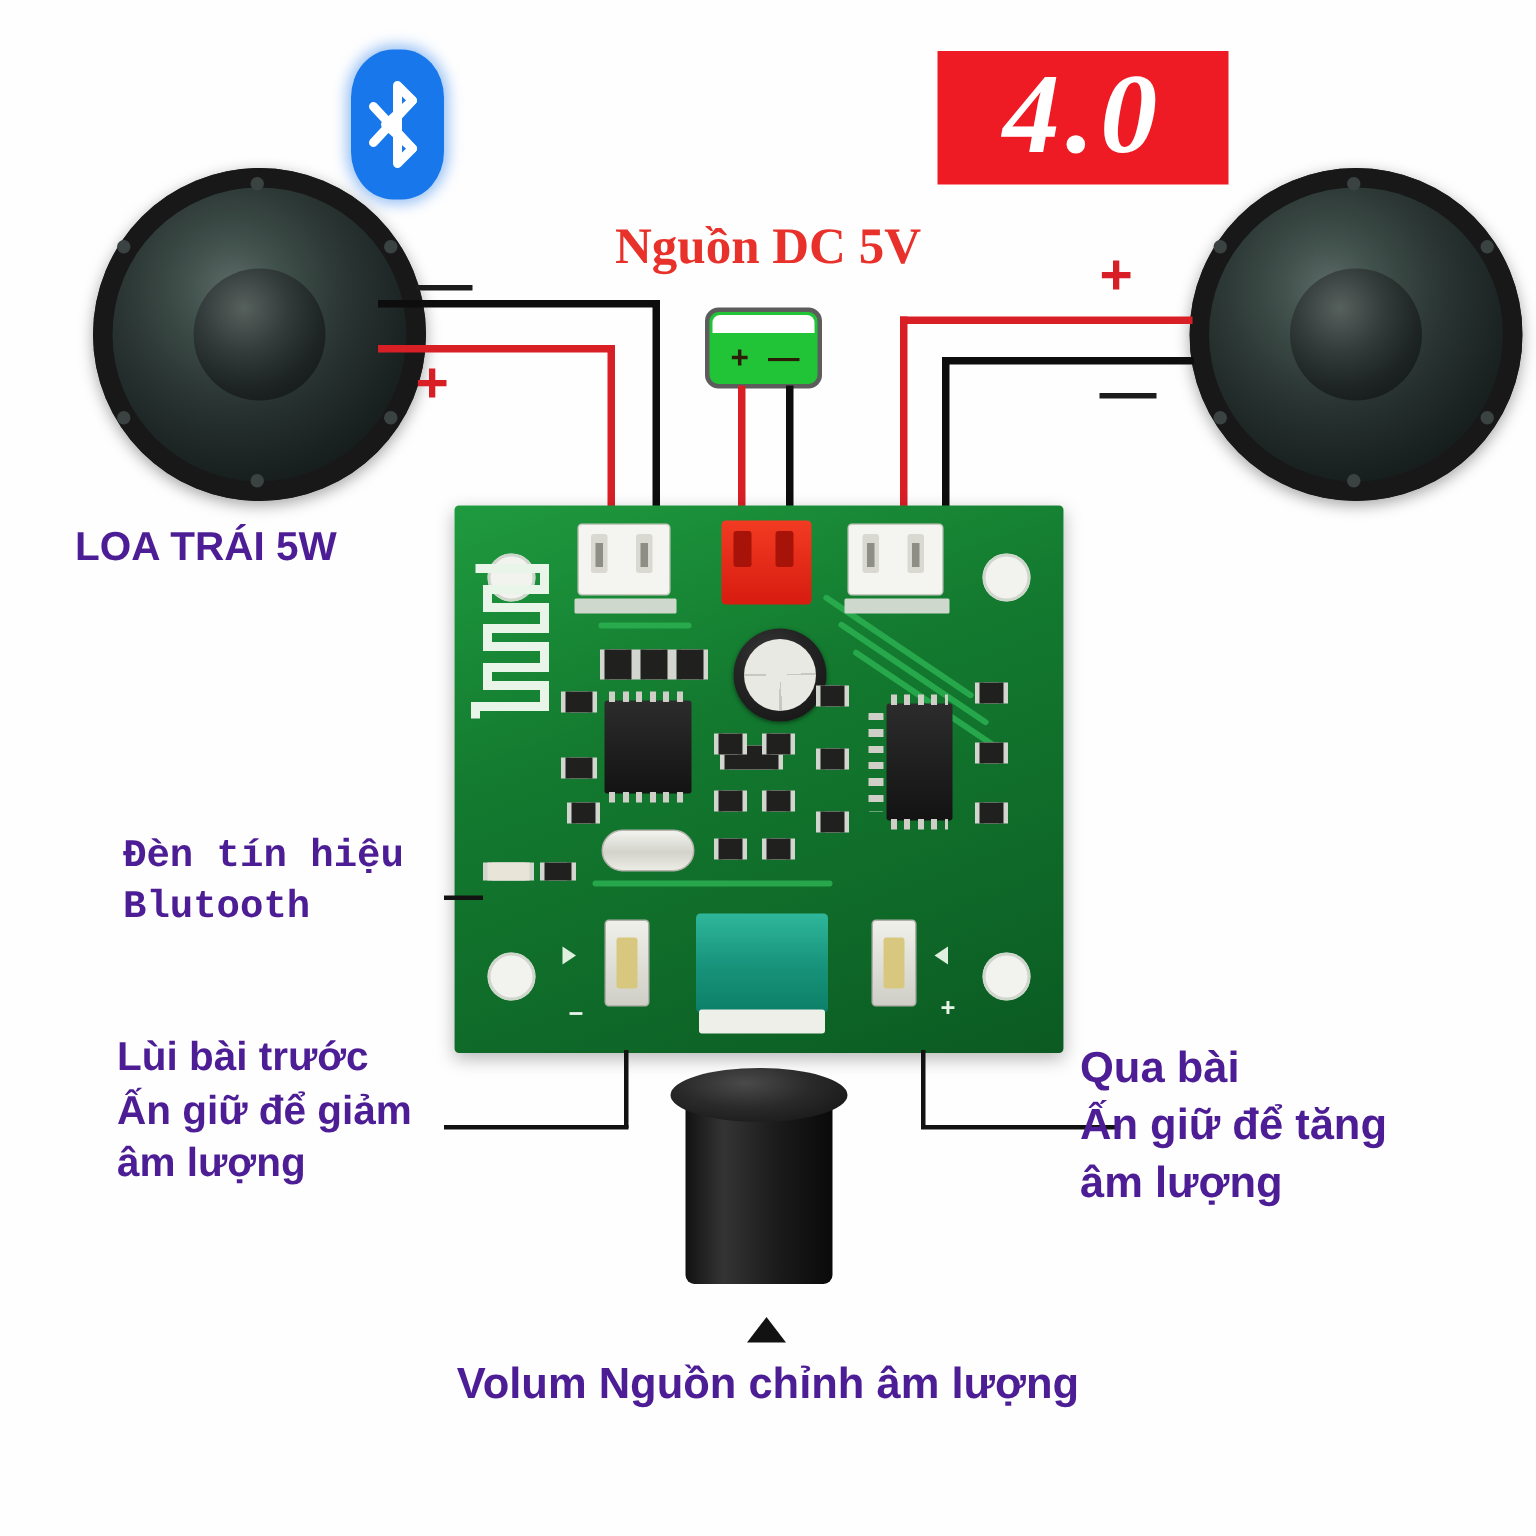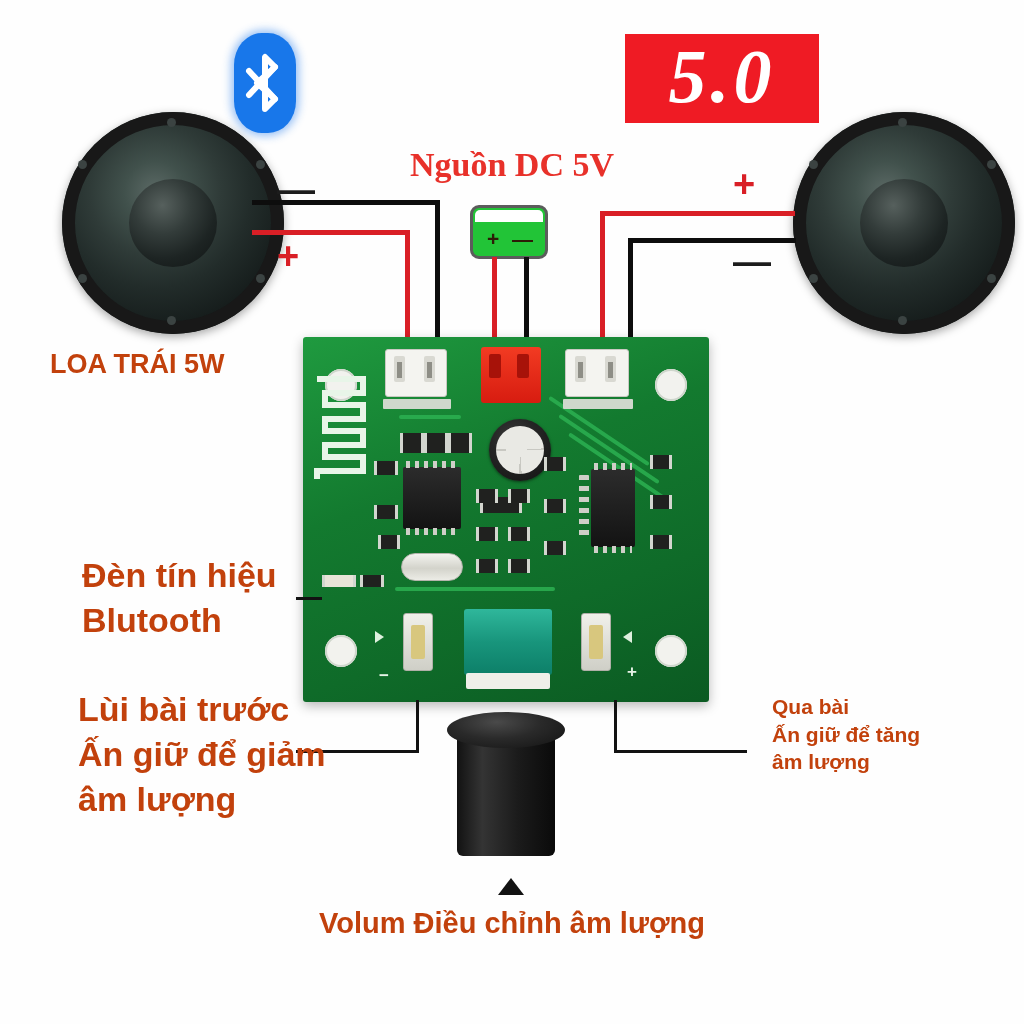--- a/index.html
+++ b/index.html
@@ -17,21 +17,21 @@
   #stage {
     position: relative;
     width: 1024px;
     height: 1024px;
     background: #fefefe;
   }
 
   
   .abs { position: absolute; }
   .label-red {
-    color: #c2410c;
+    color: #4c1d95;
     font-weight: bold;
     line-height: 1.32;
     white-space: pre-line;
   }
 
   
   #bt-logo {
     left: 234px; top: 33px;
     width: 62px; height: 100px;
     background: #1877ea;
@@ -311,23 +311,23 @@
     background: linear-gradient(90deg, #121212 0%, #343434 26%, #1b1b1b 62%, #0a0a0a 100%);
     border-radius: 0 0 6px 6px;
   }
 
   
   .leader { background: #121212; }
 
   
   #lbl-left-speaker  { left: 50px;  top: 347px; font-size: 27px; }
   #lbl-right-speaker { left: 762px; top: 347px; font-size: 27px; }
-  #lbl-bt-led        { left: 82px;  top: 553px; font-size: 34px; }
-  #lbl-prev          { left: 78px;  top: 687px; font-size: 34px; }
-  #lbl-next          { left: 772px; top: 693px; font-size: 21px; }
+  #lbl-bt-led        { left: 82px;  top: 553px; font-size: 26px; font-family: Liberation Mono, monospace; }
+  #lbl-prev          { left: 78px;  top: 687px; font-size: 27px; }
+  #lbl-next          { left: 720px; top: 693px; font-size: 29px; }
   #lbl-volume        { left: 0;     top: 904px; width: 1024px; text-align: center; font-size: 29px; }
 
   #vol-arrow {
     left: 498px; top: 878px;
     width: 0; height: 0;
     border-left: 13px solid transparent;
     border-right: 13px solid transparent;
     border-bottom: 17px solid #121212;
   }
 </style>
@@ -338,21 +338,21 @@
 
   <div class="abs" id="bt-logo">
     <svg width="40" height="72" viewBox="0 0 40 72" aria-hidden="true">
       <path d="M12 36 L30 20 L20 10 L20 62 L30 52 L12 36 Z" fill="none" stroke="#ffffff" stroke-width="6" stroke-linejoin="round" stroke-linecap="round"></path>
       <path d="M4 24 L30 52 M4 48 L30 20" fill="none" stroke="#ffffff" stroke-width="6" stroke-linecap="round"></path>
     </svg>
   </div>
 
 
   <div class="abs" id="ver-badge">
-    <span>5.0</span>
+    <span>4.0</span>
   </div>
 
   <div class="abs label-red" id="dc-title">Nguồn DC 5V</div>
 
   <div class="abs speaker" id="spk-left">
     <div class="spk-screw" style="left:105px; top:6px;"></div>
     <div class="spk-screw" style="left:16px;  top:48px;"></div>
     <div class="spk-screw" style="left:194px; top:48px;"></div>
     <div class="spk-screw" style="left:16px;  top:162px;"></div>
     <div class="spk-screw" style="left:194px; top:162px;"></div>
@@ -509,15 +509,15 @@
 Blutooth</div>
 
   <div class="abs label-red" id="lbl-prev">Lùi bài trước
 Ấn giữ để giảm
 âm lượng</div>
 
   <div class="abs label-red" id="lbl-next">Qua bài
 Ấn giữ để tăng
 âm lượng</div>
 
-  <div class="abs label-red" id="lbl-volume">Volum Điều chỉnh âm lượng</div>
+  <div class="abs label-red" id="lbl-volume">Volum Nguồn chỉnh âm lượng</div>
 
 </div>
 
 </body></html>

